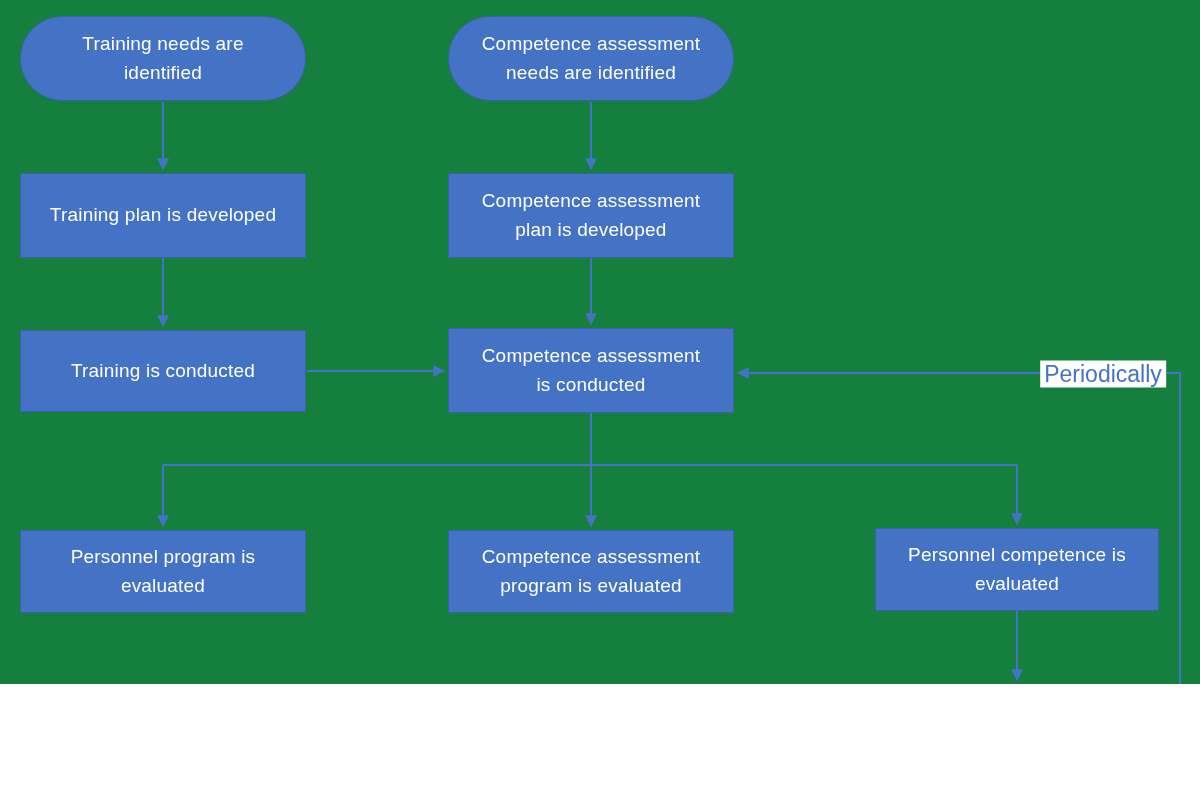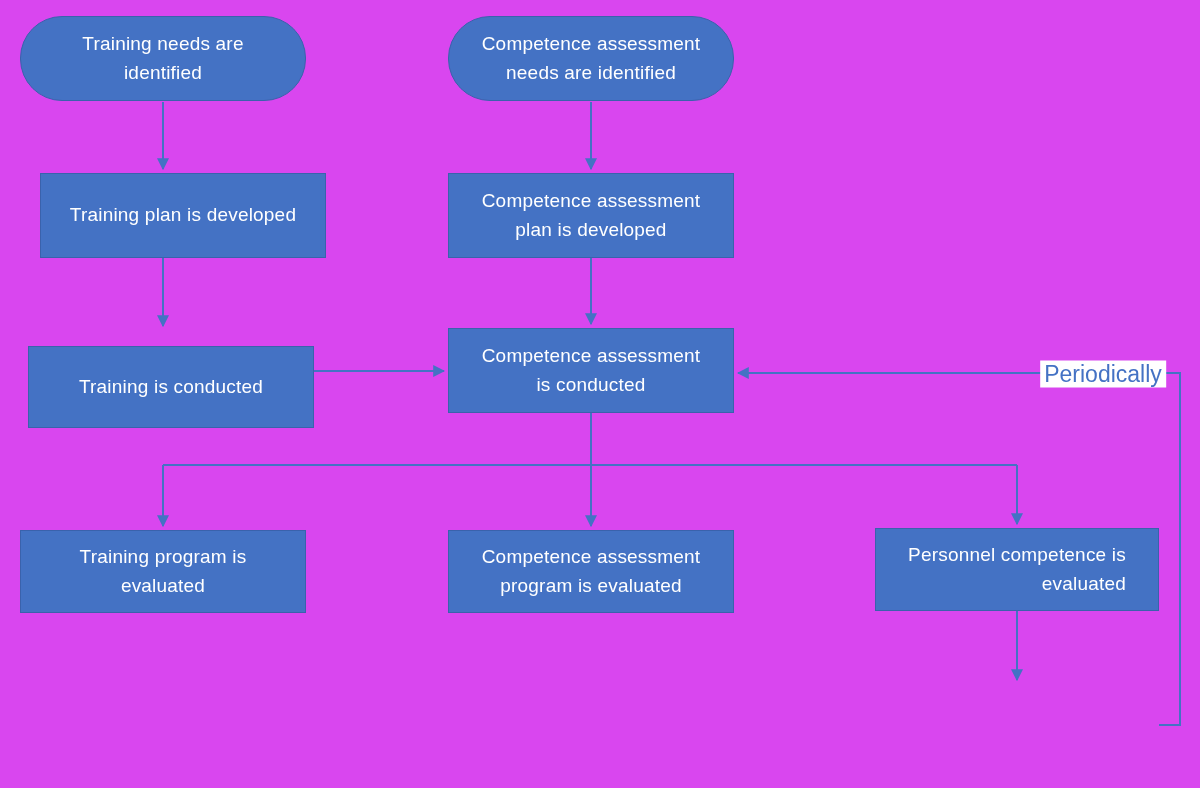--- a/index.html
+++ b/index.html
@@ -2,22 +2,22 @@
 <html><head>
 <meta charset="utf-8">
 <style>
   * { margin: 0; padding: 0; box-sizing: border-box; }
   html, body { background: #ffffff; }
   body { font-family: "Liberation Sans", sans-serif; }
 
   .canvas {
     position: relative;
     width: 1200px;
-    height: 788px;
-    background: #d946ef;
+    height: 684px;
+    background: #15803d;
     overflow: hidden;
   }
 
   .svg-layer {
     position: absolute;
     inset: 0;
     width: 1200px;
     height: 788px;
     pointer-events: none;
   }
@@ -35,27 +35,27 @@
     line-height: 1.5;
     white-space: pre-line;
     letter-spacing: 0.2px;
     padding: 4px 10px;
   }
   .node.rounded { border-radius: 42px; }
 
   
   #n-training-needs        { left: 20px;  top: 16px;  width: 286px; height: 85px; }
   #n-competence-needs      { left: 448px; top: 16px;  width: 286px; height: 85px; }
-  #n-training-plan         { left: 20px;  top: 173px; width: 286px; height: 85px; margin-left: 20px; }
+  #n-training-plan         { left: 20px;  top: 173px; width: 286px; height: 85px; }
   #n-competence-plan       { left: 448px; top: 173px; width: 286px; height: 85px; }
-  #n-training-conducted    { left: 28px;  top: 330px; width: 286px; height: 82px; margin-top: 16px; }
+  #n-training-conducted    { left: 20px;  top: 330px; width: 286px; height: 82px; }
   #n-competence-conducted  { left: 448px; top: 328px; width: 286px; height: 85px; }
   #n-training-program-eval { left: 20px;  top: 530px; width: 286px; height: 83px; }
   #n-competence-prog-eval  { left: 448px; top: 530px; width: 286px; height: 83px; }
-  #n-personnel-eval        { left: 875px; top: 528px; width: 284px; height: 83px; text-align: right; }
+  #n-personnel-eval        { left: 875px; top: 528px; width: 284px; height: 83px; }
   #n-employee-independent  { left: 875px; top: 684px; width: 284px; height: 83px; }
 
   .edge-label {
     position: absolute;
     left: 1103px;
     top: 374px;
     transform: translate(-50%, -50%);
     color: #4472C4;
     background: #ffffff;
     font-size: 23px;
@@ -109,21 +109,21 @@
   <div class="node" id="n-training-plan">Training plan is developed</div>
 
   <div class="node" id="n-competence-plan">Competence assessment
 plan is developed</div>
 
   <div class="node" id="n-training-conducted">Training is conducted</div>
 
   <div class="node" id="n-competence-conducted">Competence assessment
 is conducted</div>
 
-  <div class="node" id="n-training-program-eval">Training program is
+  <div class="node" id="n-training-program-eval">Personnel program is
 evaluated</div>
 
   <div class="node" id="n-competence-prog-eval">Competence assessment
 program is evaluated</div>
 
   <div class="node" id="n-personnel-eval">Personnel competence is
 evaluated</div>
 
 
   <span class="edge-label">Periodically</span>

